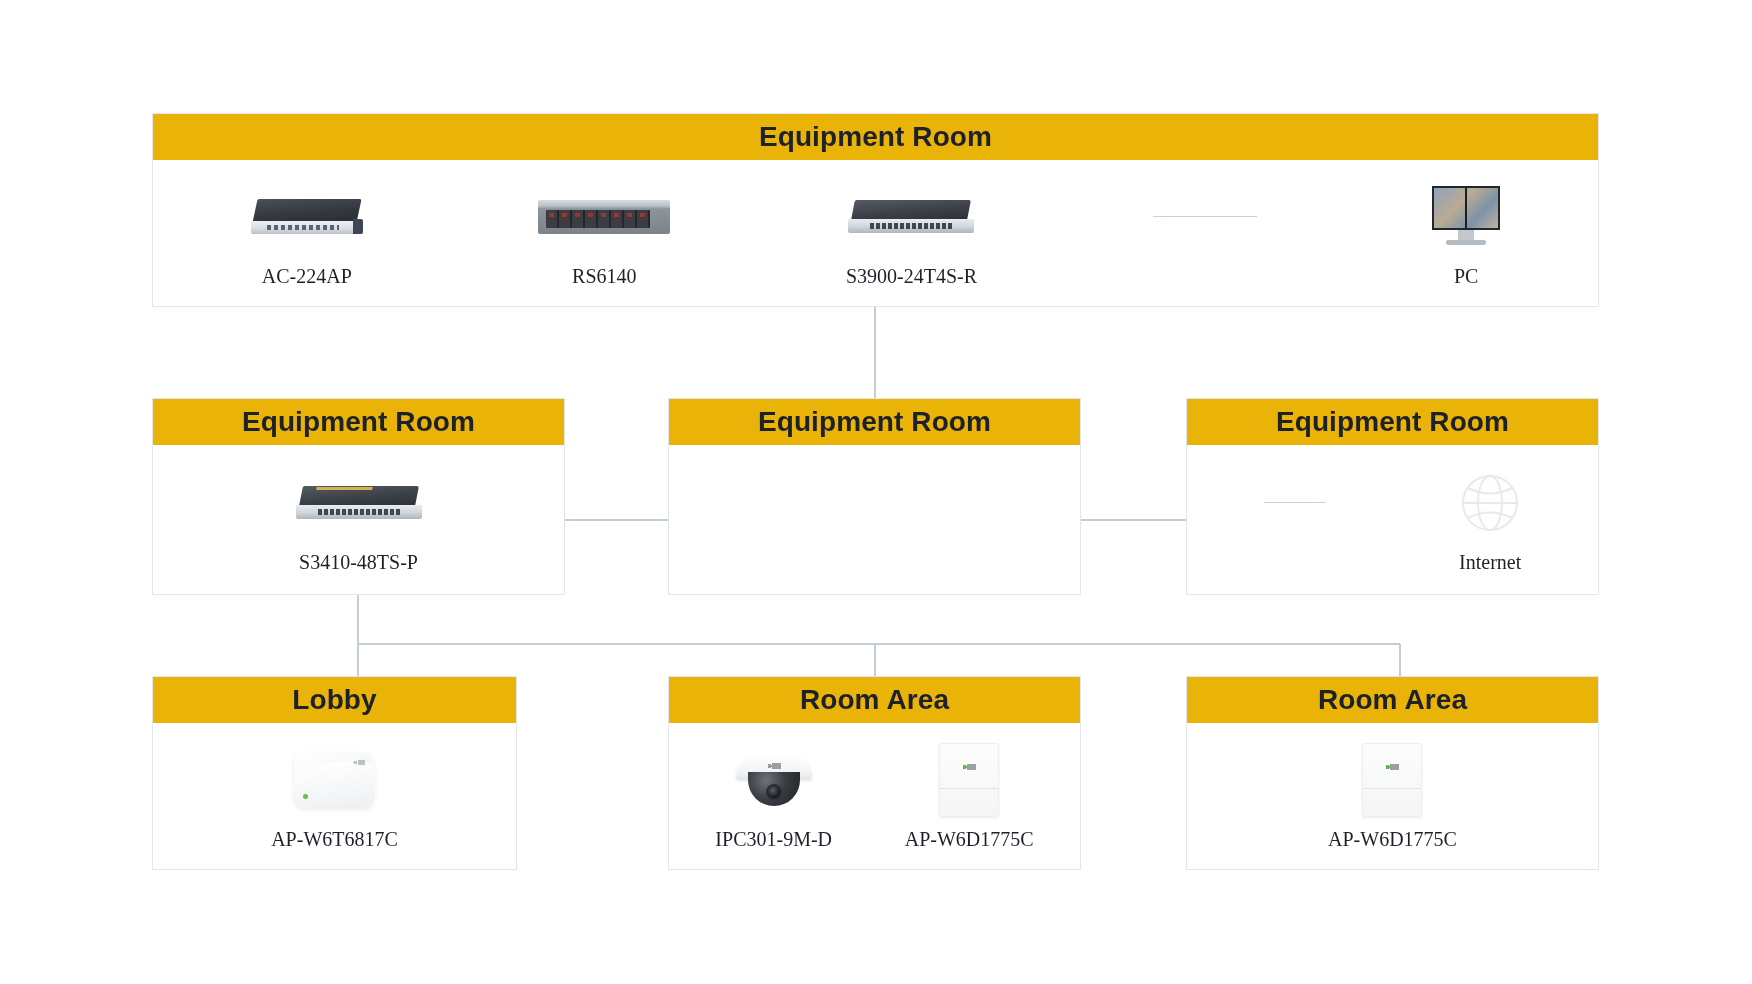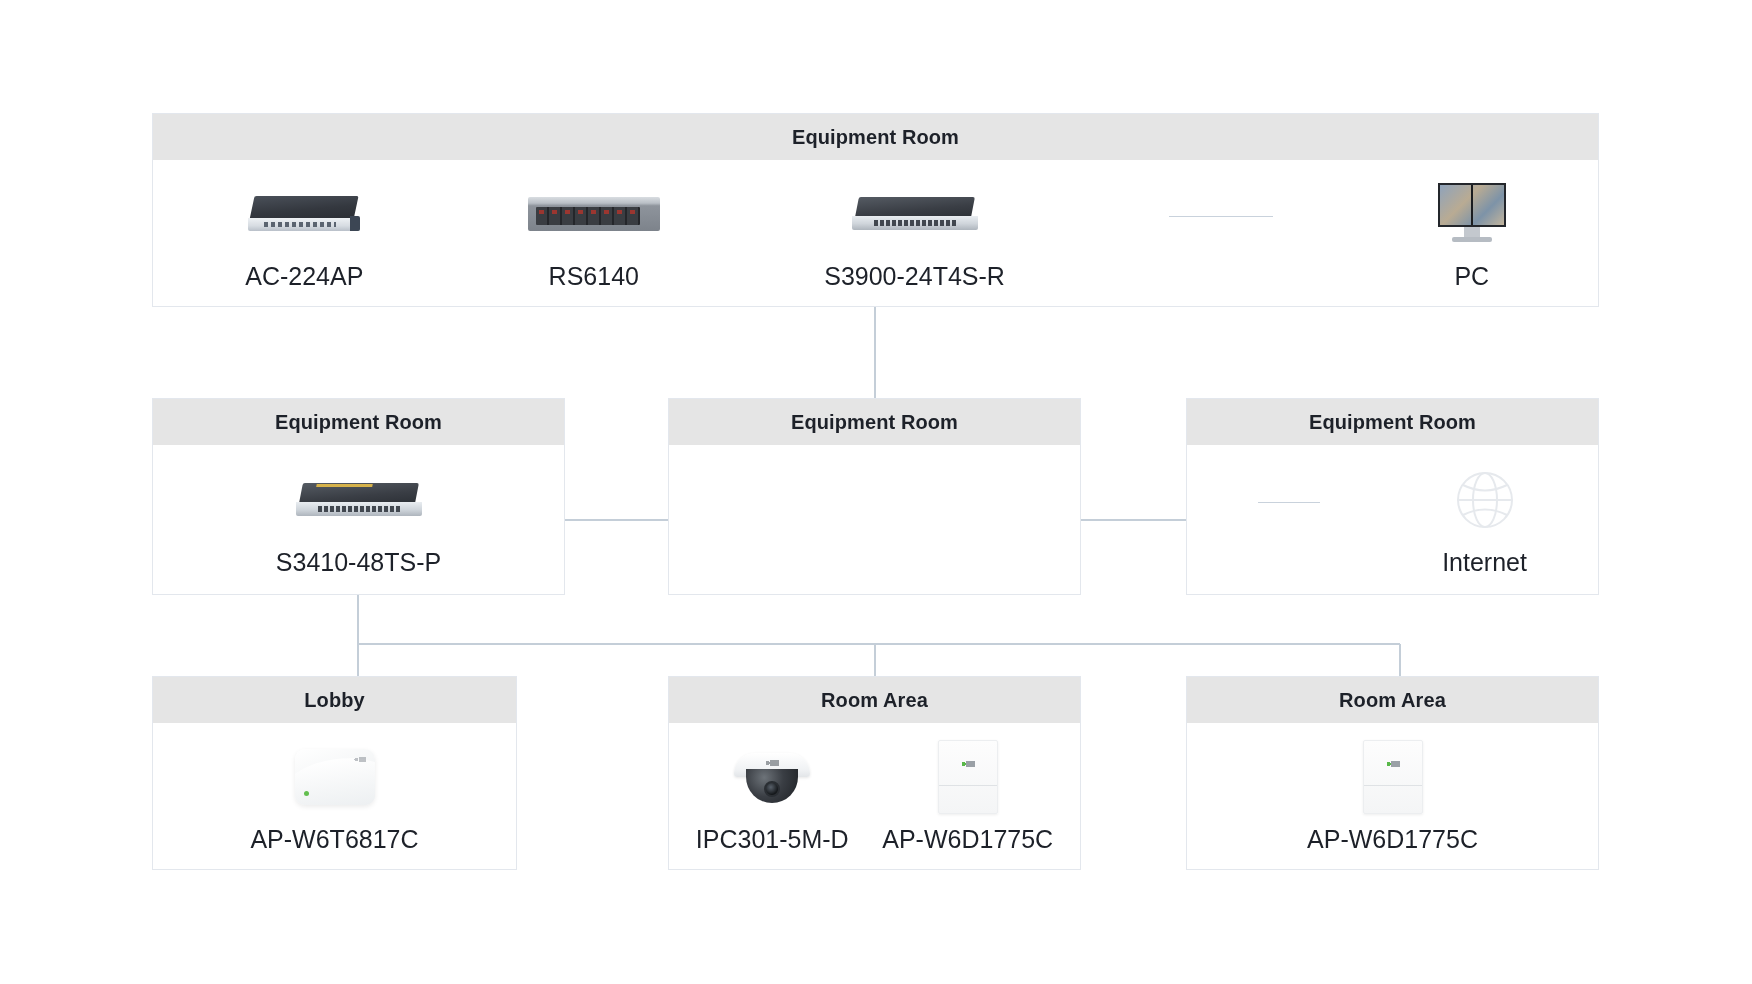--- a/index.html
+++ b/index.html
@@ -32,23 +32,23 @@
   
   .panel {
     position: absolute;
     background: #ffffff;
     border: 1px solid #e3e7ed;
     box-sizing: border-box;
     display: flex;
     flex-direction: column;
   }
   .panel-header {
-    background: #e5e5e5;
+    background: #eab308;
     color: #1d2129;
-    font-size: 20px;
+    font-size: 28px;
     font-weight: bold;
     text-align: center;
     line-height: 46px;
     height: 46px;
     flex: 0 0 46px;
     letter-spacing: .1px;
   }
   .panel-body {
     flex: 1 1 auto;
     display: flex;
@@ -66,24 +66,25 @@
     position: relative;
   }
   .device-art {
     height: 76px;
     display: flex;
     align-items: center;
     justify-content: center;
     margin-bottom: 10px;
   }
   .device-label {
-    font-size: 25px;
+    font-size: 20px;
     color: #1d2129;
     white-space: nowrap;
     text-align: center;
+    font-family: Liberation Serif, serif;
   }
   
   .inline-link {
     width: 104px;
     height: 1px;
     background: #c9d2dc;
     align-self: center;
     margin-bottom: 34px;
   }
   .inline-link.short { width: 62px; }
@@ -577,21 +578,21 @@
     <div class="panel-body">
       <div class="device">
         <div class="device-art">
           <div class="dome">
               <div class="collar"></div>
               <div class="logo"></div>
               <div class="bubble"></div>
               <div class="lens"></div>
             </div>
         </div>
-        <div class="device-label">IPC301-5M-D</div>
+        <div class="device-label">IPC301-9M-D</div>
       </div>
       <div class="device">
         <div class="device-art">
           <div class="wallap">
               <div class="logo"></div>
             </div>
         </div>
         <div class="device-label">AP-W6D1775C</div>
       </div>
     </div>

